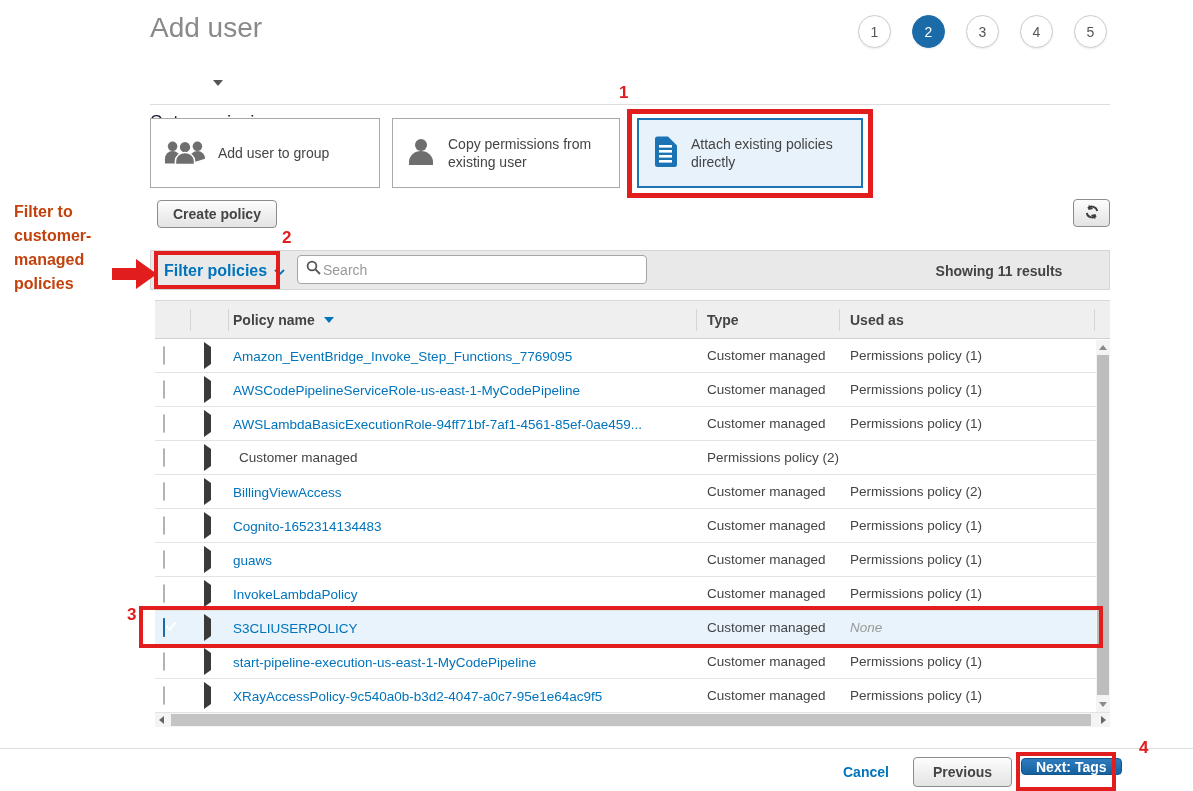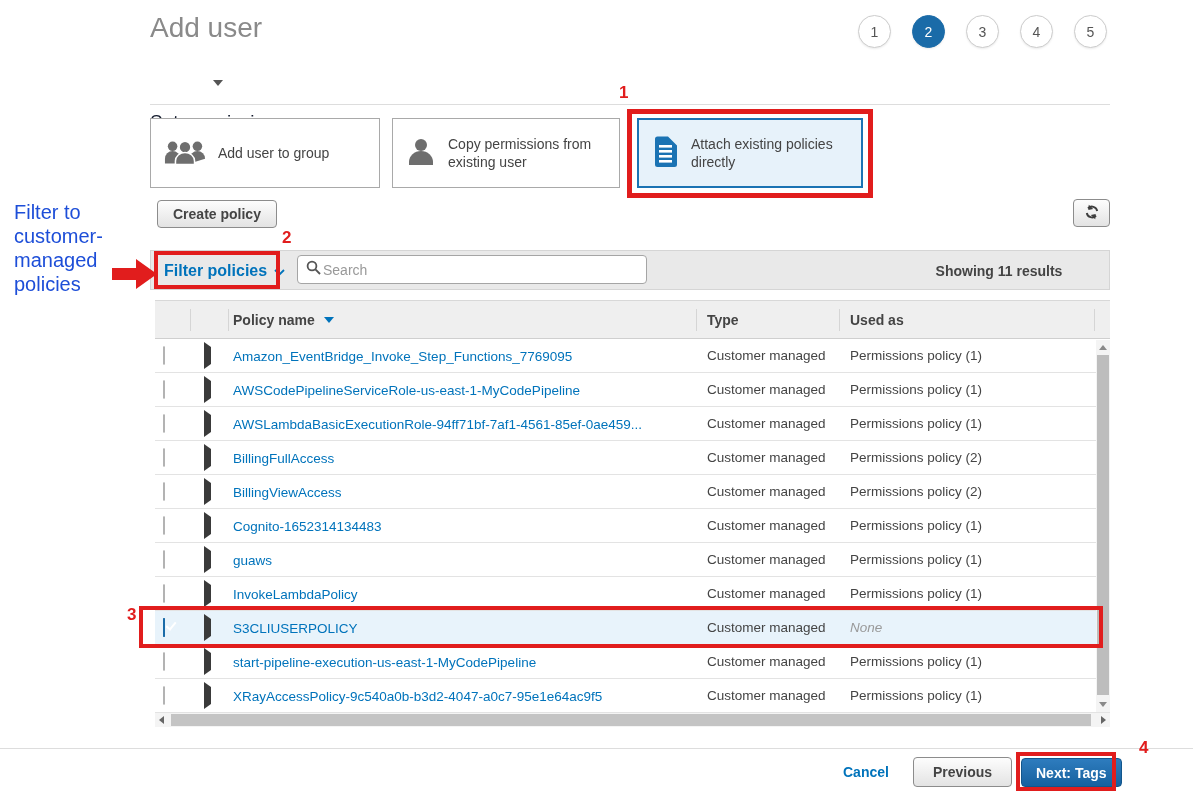--- a/index.html
+++ b/index.html
@@ -80,33 +80,33 @@
   .hscroll{position:absolute;left:155px;top:713px;width:955px;height:14px;background:#f4f4f4;}
   .hscroll .arrow-left{position:absolute;left:4px;top:3px;width:0;height:0;
         border-top:4px solid transparent;border-bottom:4px solid transparent;border-right:5px solid #666;}
   .hscroll .arrow-right{position:absolute;right:4px;top:3px;width:0;height:0;
         border-top:4px solid transparent;border-bottom:4px solid transparent;border-left:5px solid #666;}
   .hthumb{position:absolute;left:16px;top:1px;width:920px;height:12px;background:#c4c4c4;}
 
   .footer-divider{position:absolute;left:0;top:748px;width:1193px;border-top:1px solid #ddd;}
   .cancel-link{position:absolute;left:843px;top:764px;color:#0073bb;font-weight:bold;font-size:14px;cursor:pointer;}
   .previous-btn{position:absolute;left:913px;top:757px;height:30px;padding:0 19px;font-size:14px;}
-  .next-btn{position:absolute;left:1021px;top:758px;height:29px;padding:0 14px;
+  .next-btn{position:absolute;left:1021px;top:758px;height:17px;padding:0 14px;
         background:linear-gradient(#2e7cbe,#16619f);border:1px solid #12568c;border-radius:4px;
         color:#fff;font-weight:bold;font-size:14px;cursor:pointer;font-family:inherit;}
 
   
   .ann-box{position:absolute;border:4px solid #e11d1d;pointer-events:none;box-sizing:border-box;}
   .box-card{left:627px;top:109px;width:246px;height:89px;border-width:5px;}
   .box-filter{left:154px;top:251px;width:126px;height:38px;}
   .box-row{left:139px;top:606px;width:964px;height:42px;}
   .box-next{left:1016px;top:752px;width:100px;height:39px;}
   .ann-num{position:absolute;color:#e11d1d;font-weight:bold;font-size:17px;pointer-events:none;}
   .n1{left:619px;top:83px;} .n2{left:282px;top:228px;} .n3{left:127px;top:605px;} .n4{left:1139px;top:738px;}
-  .ann-note{position:absolute;left:14px;top:200px;color:#1d4ed8;font-weight:normal;font-size:20px;line-height:24px;pointer-events:none;}
+  .ann-note{position:absolute;left:14px;top:200px;color:#c2410c;font-weight:bold;font-size:16px;line-height:24px;pointer-events:none;}
   .ann-arrow{position:absolute;left:112px;top:256px;pointer-events:none;}
 </style>
 </head>
 <body>
 
 <div class="screen">
 
   <div class="page-title">Add user</div>
 
   <div class="steps">
@@ -243,21 +243,20 @@
       <div><span class="cb"></span></div>
       <div><span class="caret"></span></div>
       <div class="cell-name"><a href="#">AWSLambdaBasicExecutionRole-94ff71bf-7af1-4561-85ef-0ae459...</a></div>
       <div class="cell-type">Customer managed</div>
       <div class="cell-used">Permissions policy (1)</div>
     </div>
 
     <div class="trow">
       <div><span class="cb"></span></div>
       <div><span class="caret"></span></div>
-      <div class="cell-name"><a href="#">BillingFullAccess</a></div>
       <div class="cell-type">Customer managed</div>
       <div class="cell-used">Permissions policy (2)</div>
     </div>
 
     <div class="trow">
       <div><span class="cb"></span></div>
       <div><span class="caret"></span></div>
       <div class="cell-name"><a href="#">BillingViewAccess</a></div>
       <div class="cell-type">Customer managed</div>
       <div class="cell-used">Permissions policy (2)</div>

